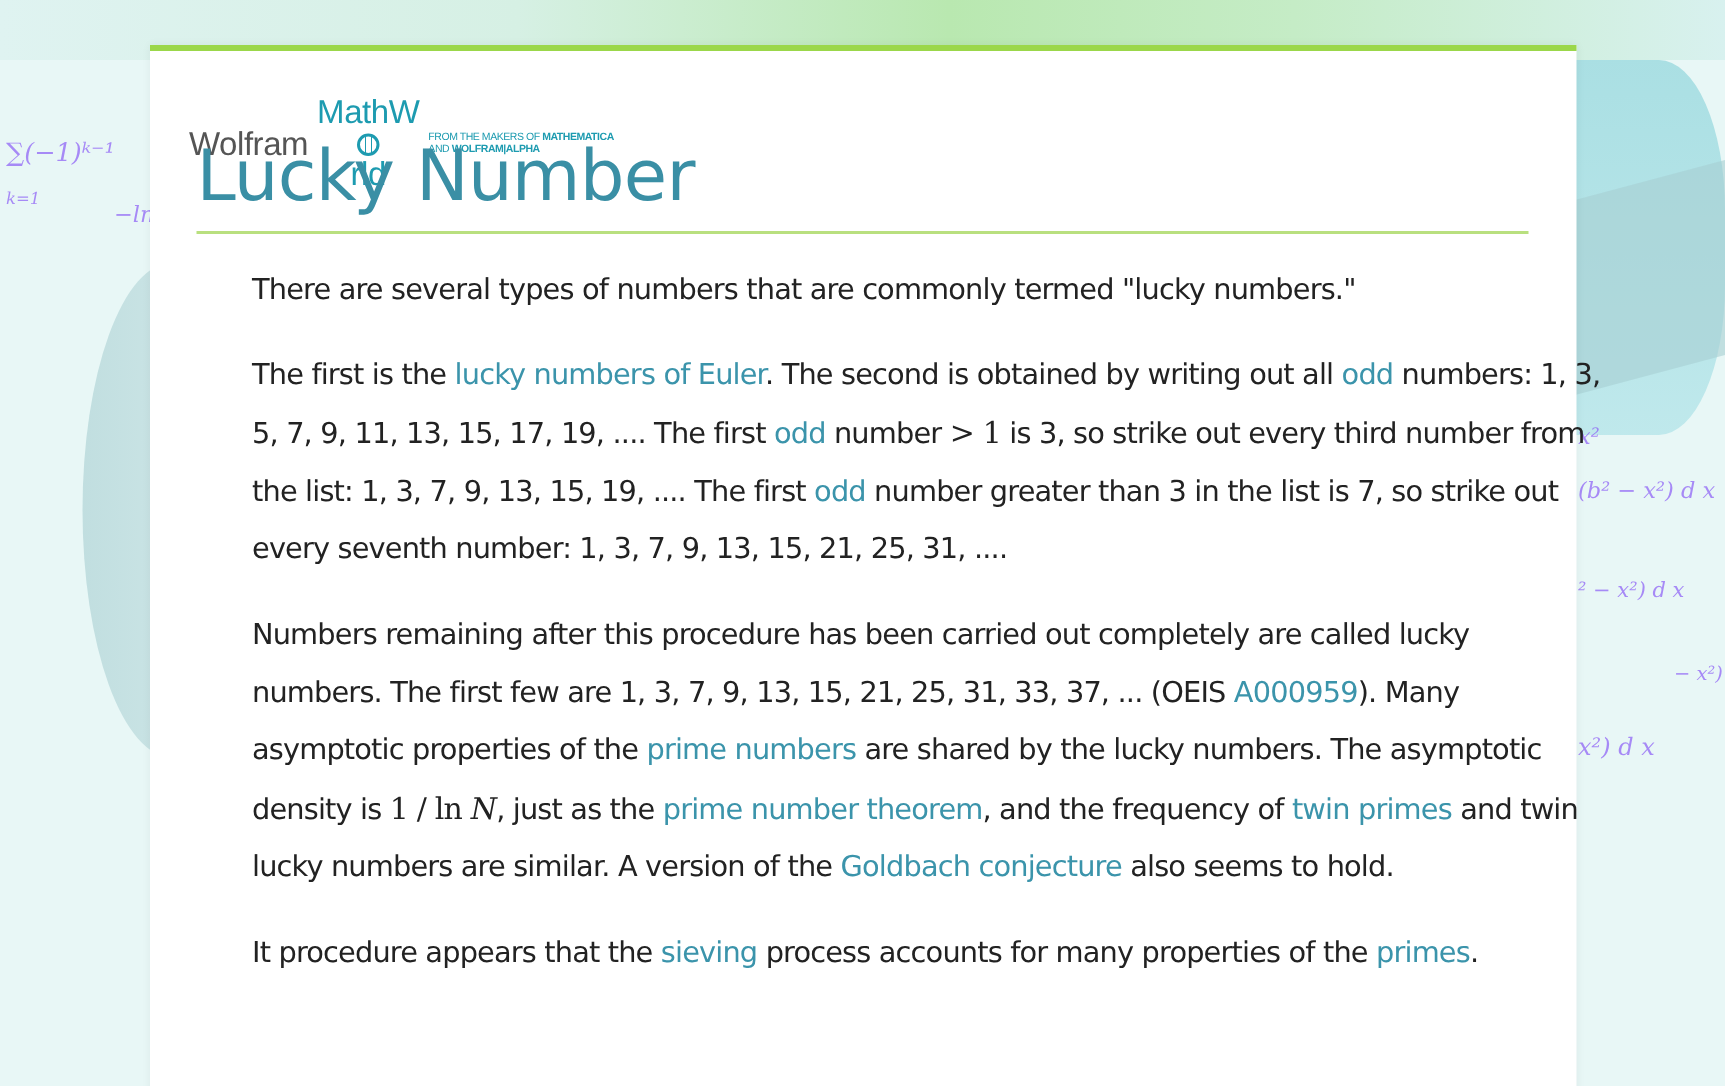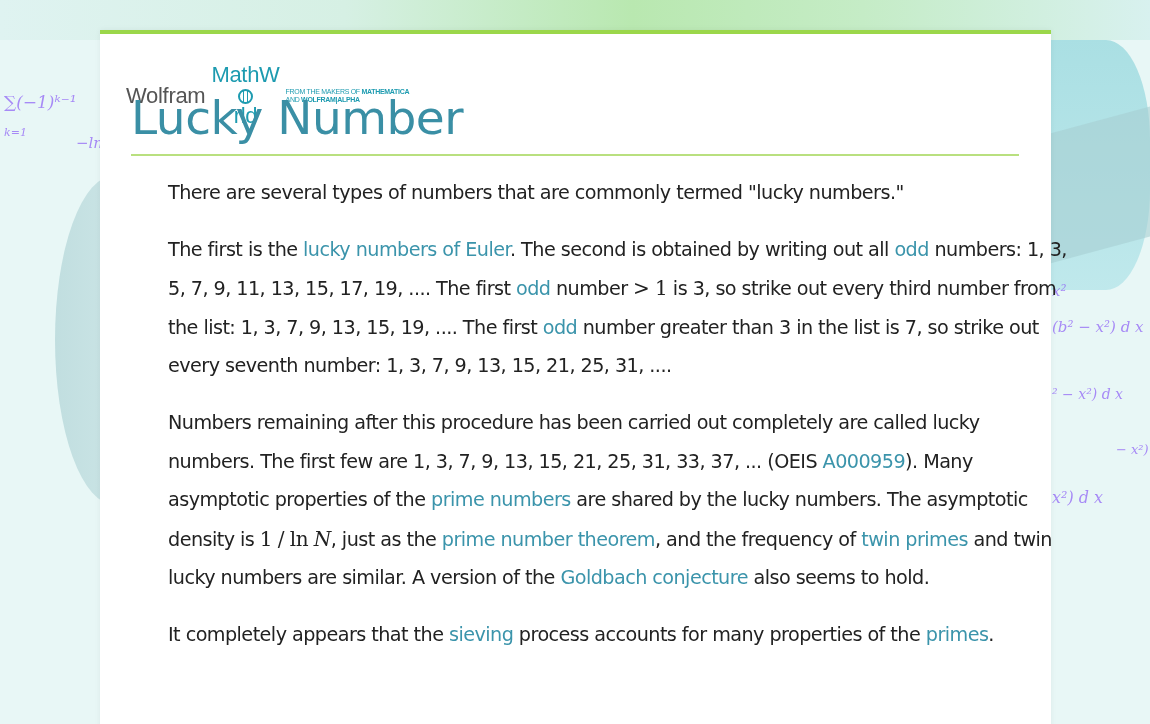--- a/index.html
+++ b/index.html
@@ -106,16 +106,16 @@
 
     <p>
       <span>The first is the </span><a href="#">lucky numbers of Euler</a><span>. The second is obtained by writing out all </span><a href="#">odd</a><span> numbers: 1, 3, 5, 7, 9, 11, 13, 15, 17, 19, .... The first </span><a href="#">odd</a><span> number </span><span class="math">&gt; 1</span><span> is 3, so strike out every third number from the list: 1, 3, 7, 9, 13, 15, 19, .... The first </span><a href="#">odd</a><span> number greater than 3 in the list is 7, so strike out every seventh number: 1, 3, 7, 9, 13, 15, 21, 25, 31, ....</span>
     </p>
 
     <p>
       <span>Numbers remaining after this procedure has been carried out completely are called lucky numbers. The first few are 1, 3, 7, 9, 13, 15, 21, 25, 31, 33, 37, ... (OEIS </span><a href="#">A000959</a><span>). Many asymptotic properties of the </span><a href="#">prime numbers</a><span> are shared by the lucky numbers. The asymptotic density is </span><span class="math"><span>1 / ln </span><i>N</i></span><span>, just as the </span><a href="#">prime number theorem</a><span>, and the frequency of </span><a href="#">twin primes</a><span> and twin lucky numbers are similar. A version of the </span><a href="#">Goldbach conjecture</a><span> also seems to hold.</span>
     </p>
 
     <p>
-      <span>It completely appears that the </span><a href="#">sieving</a><span> process accounts for many properties of the </span><a href="#">primes</a><span>.</span>
+      <span>It procedure appears that the </span><a href="#">sieving</a><span> process accounts for many properties of the </span><a href="#">primes</a><span>.</span>
     </p>
   </div>
 </div>
 
 </body></html>

